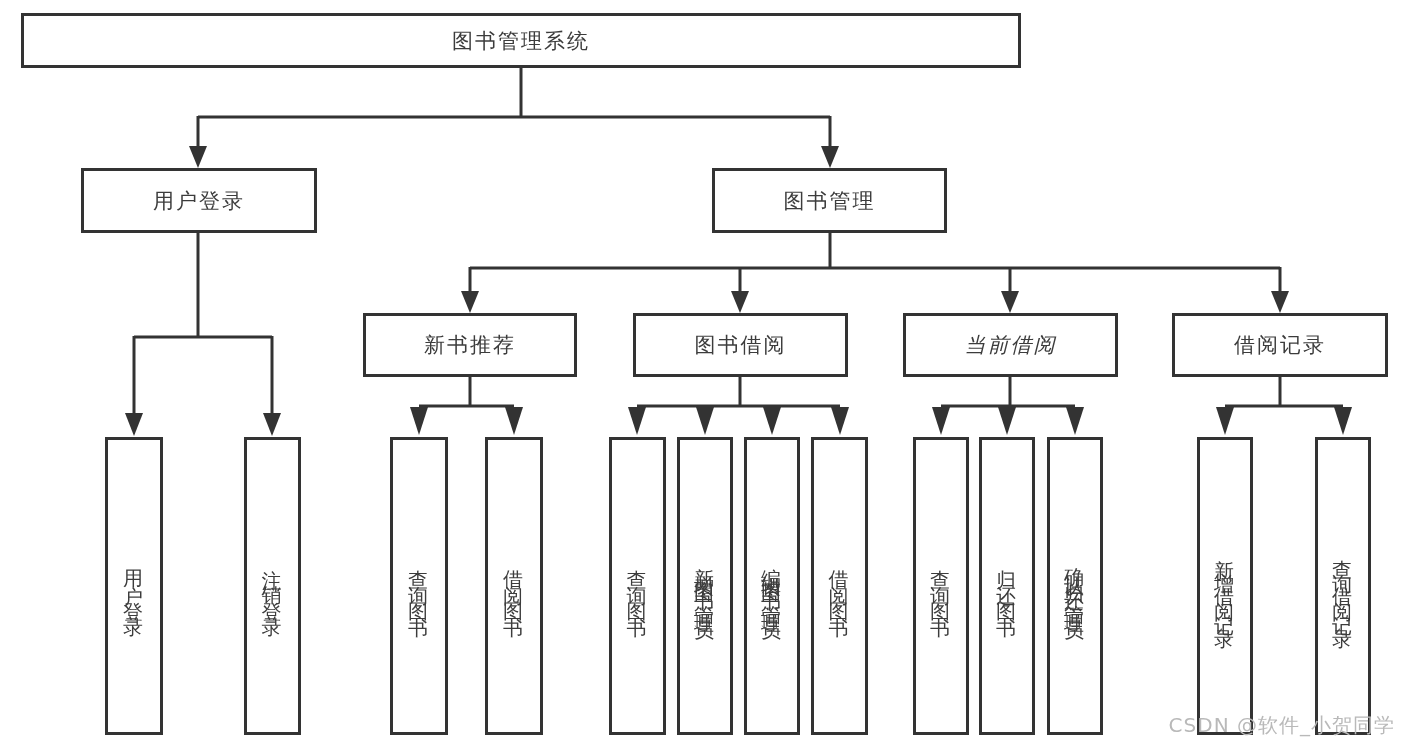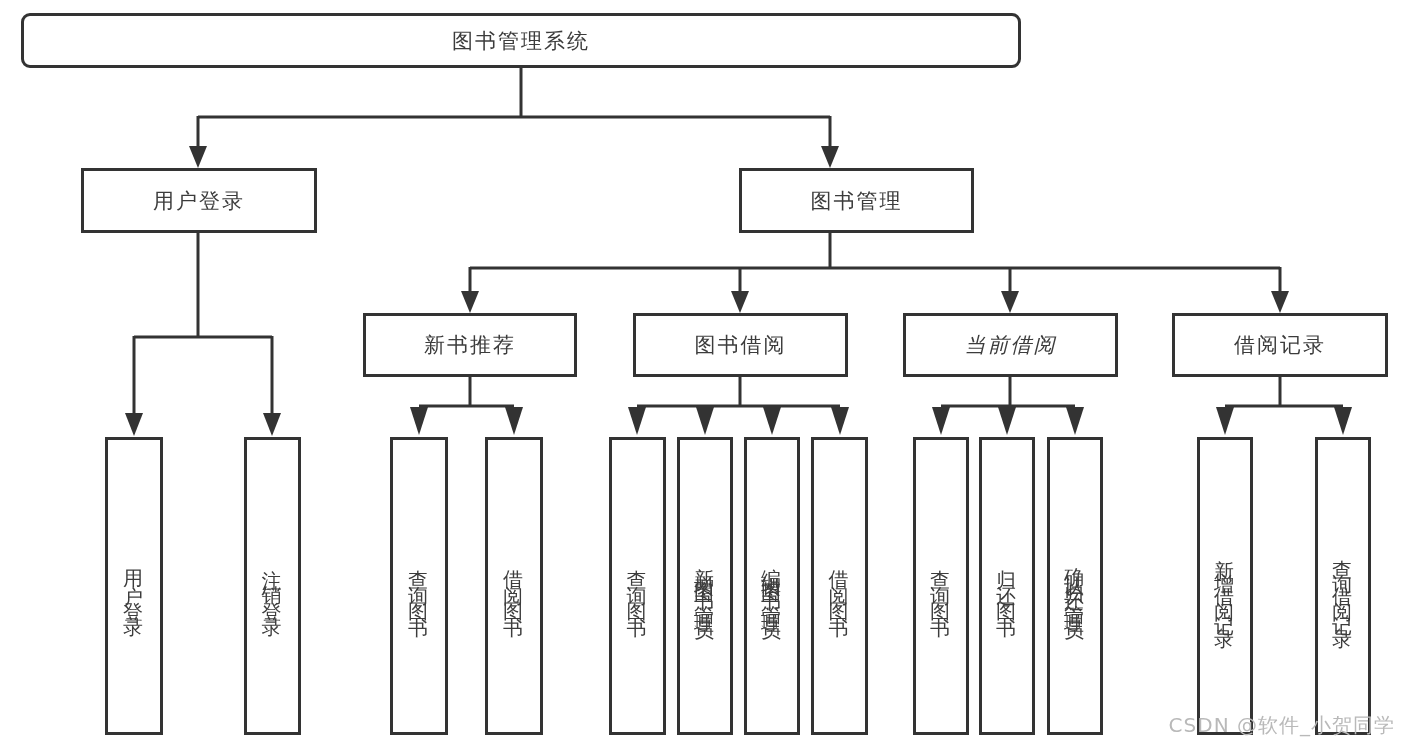--- a/index.html
+++ b/index.html
@@ -106,28 +106,28 @@
       <polygon points="763,407 781,407 772,435"></polygon>
       <polygon points="831,407 849,407 840,435"></polygon>
       <polygon points="932,407 950,407 941,435"></polygon>
       <polygon points="998,407 1016,407 1007,435"></polygon>
       <polygon points="1066,407 1084,407 1075,435"></polygon>
       <polygon points="1216,407 1234,407 1225,435"></polygon>
       <polygon points="1334,407 1352,407 1343,435"></polygon>
     </g>
   </svg>
 
-  <div class="node" style="left:21px; top:13px; width:1000px; height:55px;border-radius:9px;">
+  <div class="node" style="left:21px; top:13px; width:1000px; height:55px;">
     <span class="h-label">图书管理系统</span>
   </div>
 
   <div class="node" style="left:81px; top:168px; width:236px; height:65px;">
     <span class="h-label">用户登录</span>
   </div>
-  <div class="node" style="left:712px; top:168px; width:235px; height:65px;margin-left:27px;">
+  <div class="node" style="left:712px; top:168px; width:235px; height:65px;">
     <span class="h-label">图书管理</span>
   </div>
 
   <div class="node" style="left:363px; top:313px; width:214px; height:64px;">
     <span class="h-label">新书推荐</span>
   </div>
   <div class="node" style="left:633px; top:313px; width:215px; height:64px;">
     <span class="h-label">图书借阅</span>
   </div>
   <div class="node" style="left:903px; top:313px; width:215px; height:64px;font-style:italic;">

